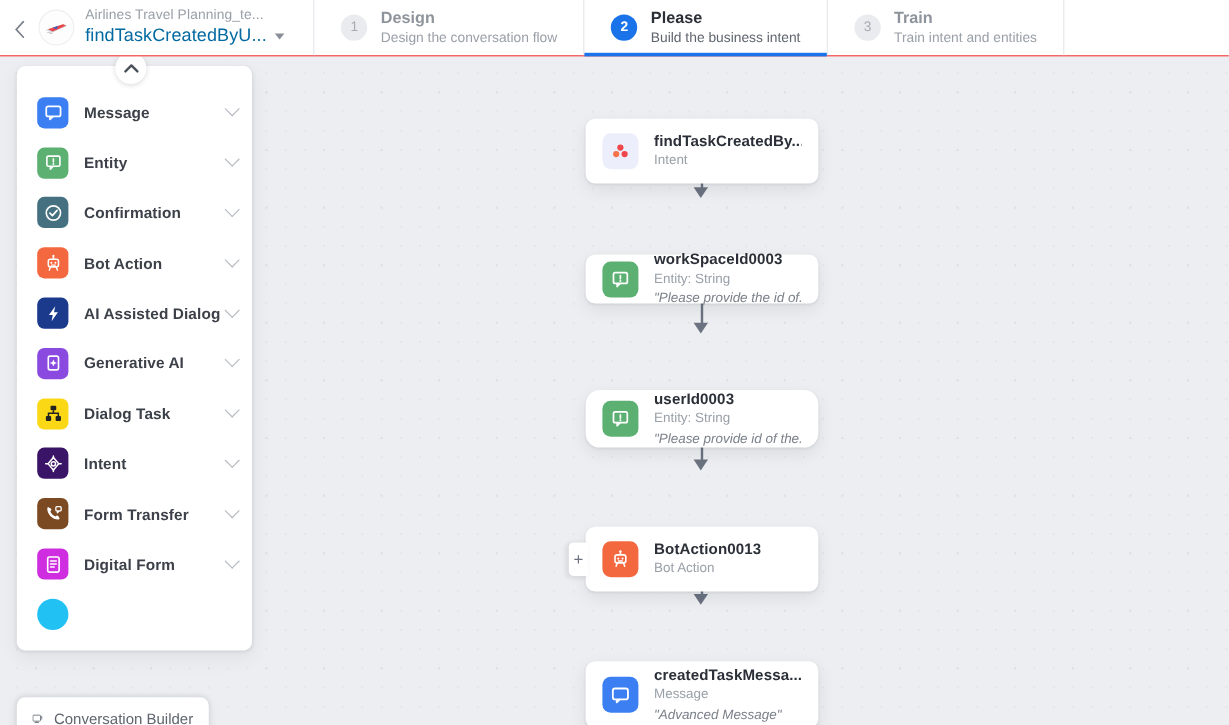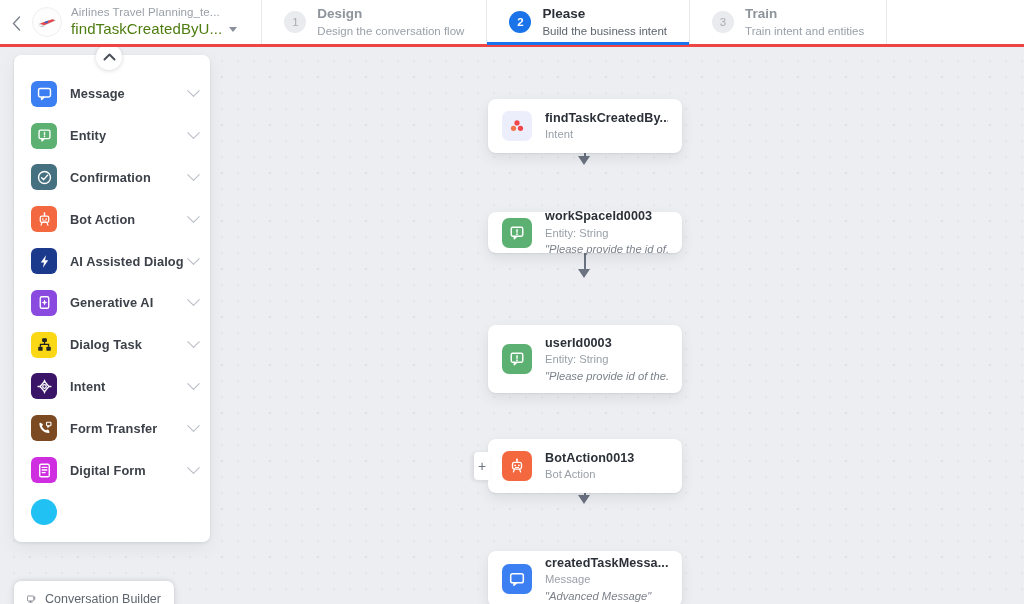--- a/index.html
+++ b/index.html
@@ -21,42 +21,42 @@
       radial-gradient(circle, #e3e5e9 0.9px, transparent 1px);
     background-size: 48px 48px, 16px 16px;
     background-position: 6px 6px, 6px 6px;
   }
 
   
   #header {
     position: absolute; left: 0; top: 0;
     width: 1024px; height: 47px;
     background: #ffffff;
-    border-bottom: 3px solid #ef4444;
+    border-bottom: 1px solid #ef4444;
     display: flex; align-items: stretch;
     z-index: 40;
   }
   .hdr-back {
     width: 32px; display: flex; align-items: center; justify-content: center;
     color: #6b7280; cursor: pointer; padding-top: 2px;
   }
   .hdr-logo {
     width: 30px; height: 30px; border-radius: 50%;
     background: #fdfdfd; border: 1px solid #efefef;
     align-self: center; margin-right: 9px;
     display: flex; align-items: center; justify-content: center;
     overflow: hidden;
   }
   .hdr-titles { align-self: center; line-height: 1.15; }
   .hdr-sub {
     font-size: 11.5px; color: #9aa0a8; letter-spacing: .1px;
     white-space: nowrap;
   }
   .hdr-main {
-    font-size: 15px; color: #4d7c0f; letter-spacing: .1px;
+    font-size: 15px; color: #0369a1; letter-spacing: .1px;
     white-space: nowrap; display: flex; align-items: center; gap: 7px;
     margin-top: 1px;
   }
   .caret-down {
     width: 0; height: 0;
     border-left: 4px solid transparent; border-right: 4px solid transparent;
     border-top: 5px solid #8a9099; display: inline-block;
   }
   .hdr-divider { width: 1px; background: #e6e8ec; margin: 0 0 0 24px; }
 
@@ -388,21 +388,21 @@
           <path d="M10 6.4 L10 9.3" stroke="#ffffff" stroke-width="1.6" stroke-linecap="round"></path>
           <circle cx="10" cy="11.3" r="0.95" fill="#ffffff"></circle>
         </svg>
       </span>
       <div class="node-txt">
         <div class="node-title">workSpaceId0003</div>
         <div class="node-sub">Entity: String</div>
         <div class="node-quote">"Please provide the id of..."</div>
       </div>
     </div>
-    <div class="node" style="top: 325px; height: 68px;">
+    <div class="node" style="top: 325px; height: 48px; border-radius: 12px;">
       <span class="node-ico" style="background: rgb(92, 176, 113);">
         <svg width="18" height="18" viewBox="0 0 20 20">
           <rect x="3.6" y="3.6" width="12.8" height="10" rx="1.6" fill="none" stroke="#ffffff" stroke-width="1.6"></rect>
           <path d="M7 13.6 L7 16.4 L9.8 13.6" fill="none" stroke="#ffffff" stroke-width="1.6" stroke-linejoin="round"></path>
           <path d="M10 6.4 L10 9.3" stroke="#ffffff" stroke-width="1.6" stroke-linecap="round"></path>
           <circle cx="10" cy="11.3" r="0.95" fill="#ffffff"></circle>
         </svg>
       </span>
       <div class="node-txt">
         <div class="node-title">userId0003</div>

